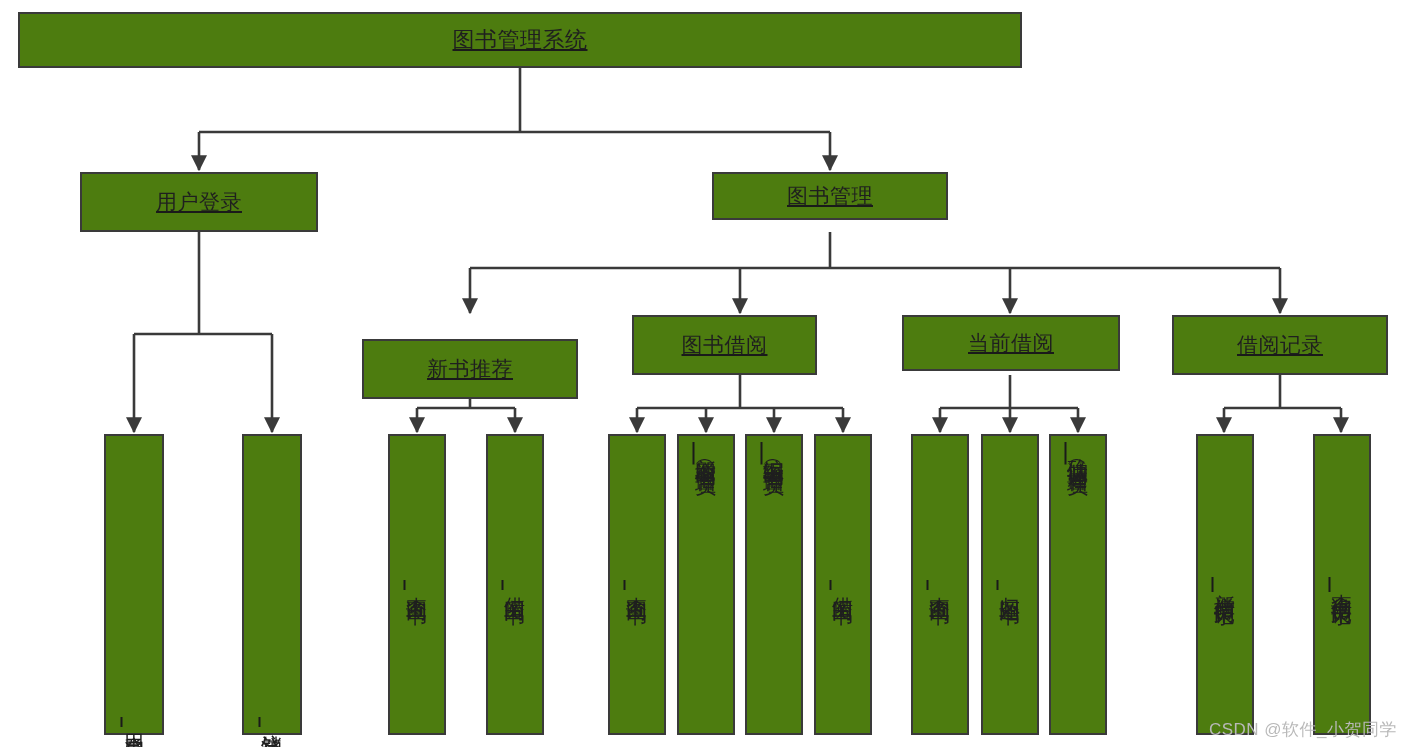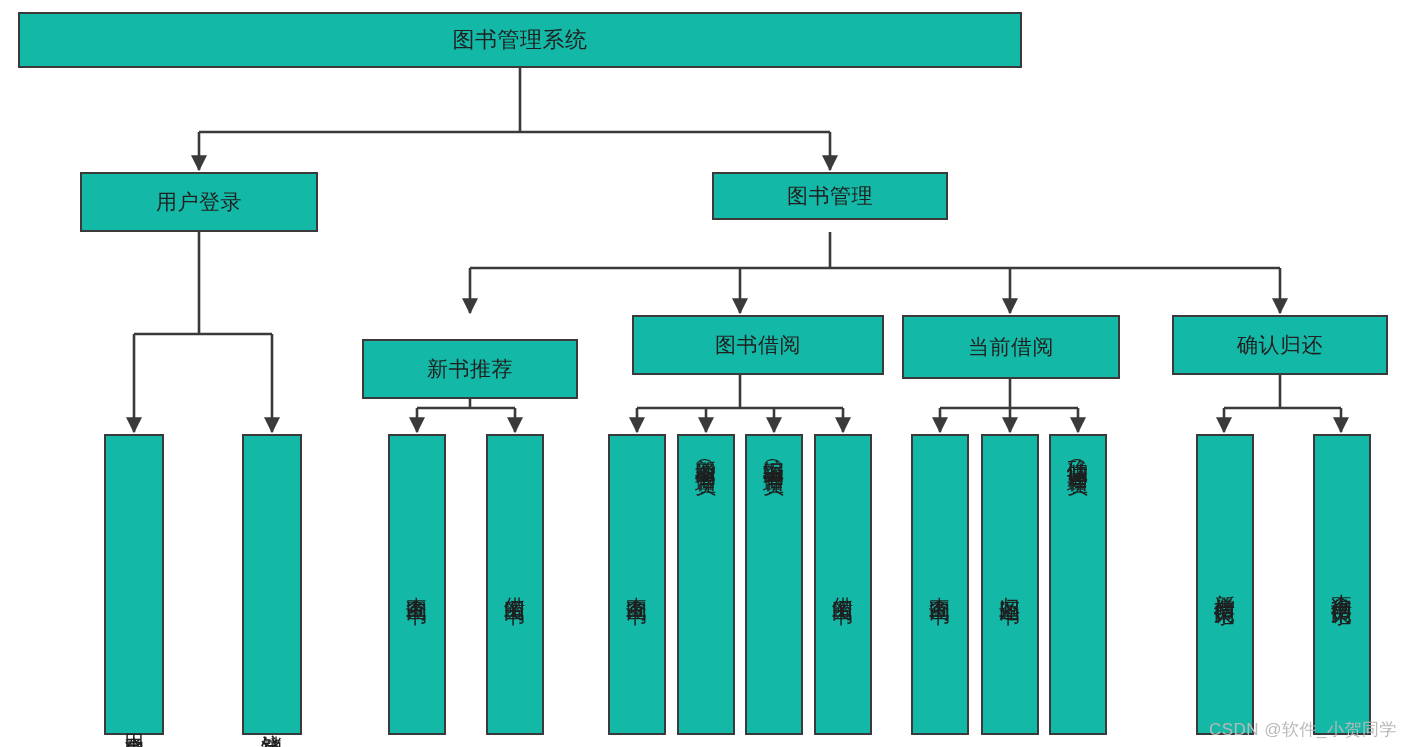--- a/index.html
+++ b/index.html
@@ -23,25 +23,26 @@
     left: 0;
     top: 0;
     width: 1405px;
     height: 747px;
     pointer-events: none;
   }
   .node {
     position: absolute;
     box-sizing: border-box;
     border: 2.4px solid #3a3a3a;
-    background: #14b8a6;
+    background: #4d7c0f;
     display: flex;
     align-items: center;
     justify-content: center;
     z-index: 2;
+    text-decoration: underline;
   }
   .node .label {
     display: block;
     text-align: center;
     color: #1f1f1f;
     line-height: 1.18;
     letter-spacing: 0.5px;
   }
   
   .node.horiz .label {
@@ -144,28 +145,28 @@
   <div class="node horiz" style="left:80px; top:172px; width:238px; height:60px;">
     <span class="label">用户登录</span>
   </div>
   <div class="node horiz" style="left:712px; top:172px; width:236px; height:48px;">
     <span class="label">图书管理</span>
   </div>
 
   <div class="node horiz" style="left:362px; top:315px; width:216px; height:60px;margin-top:24px;">
     <span class="label">新书推荐</span>
   </div>
-  <div class="node horiz" style="left:632px; top:315px; width:252px; height:60px;">
+  <div class="node horiz" style="left:632px; top:315px; width:185px; height:60px;">
     <span class="label">图书借阅</span>
   </div>
-  <div class="node horiz" style="left:902px; top:315px; width:218px; height:64px;">
+  <div class="node horiz" style="left:902px; top:315px; width:218px; height:56px;">
     <span class="label">当前借阅</span>
   </div>
   <div class="node horiz" style="left:1172px; top:315px; width:216px; height:60px;">
-    <span class="label">确认归还</span>
+    <span class="label">借阅记录</span>
   </div>
 
   <div class="node vert anchor-bottom" style="left:104px; top:434px; width:60px; height:301px;">
     <span class="label">用户登录</span>
   </div>
   <div class="node vert anchor-bottom" style="left:242px; top:434px; width:60px; height:301px;">
     <span class="label">注销登录</span>
   </div>
 
   <div class="node vert" style="left:388px; top:434px; width:58px; height:301px;">

